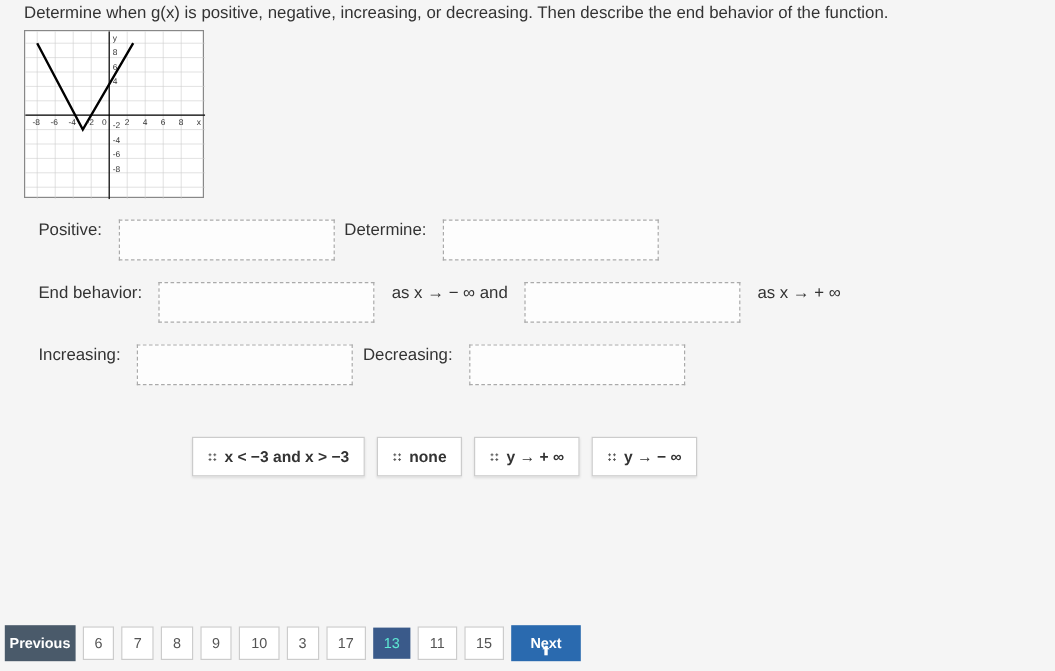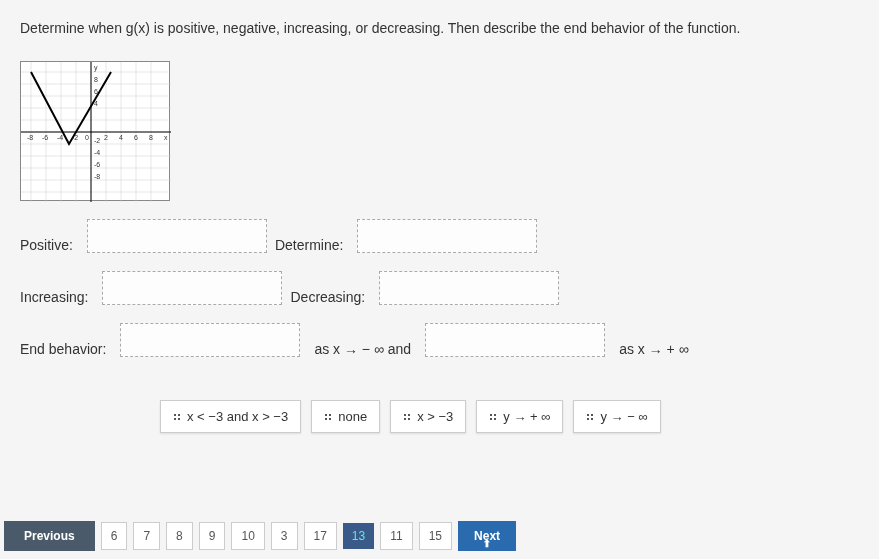--- a/index.html
+++ b/index.html
@@ -5,55 +5,56 @@
     * { margin: 0; padding: 0; box-sizing: border-box; }
     body {
       font-family: Arial, sans-serif;
       background: #f5f5f5;
       width: 879px;
       height: 559px;
       position: relative;
       color: #333;
     }
     .prompt {
-      padding: 20px 20px;
+      padding: 2px 20px;
       font-size: 14px;
       color: #333;
     }
     .graph {
       margin: 5px 20px 15px 20px;
       width: 150px;
       height: 140px;
       background: #fff;
       border: 1px solid #888;
       position: relative;
     }
     .rows { padding: 0 20px; }
     .row {
       display: flex;
-      align-items: flex-end;
-      margin: 18px 0;
+      align-items: flex-start;
+      margin: 18px 12px;
       font-size: 14px;
     }
     .row label { margin-right: 6px; }
     .dashbox {
       display: inline-block;
       border: 1px dashed #aaa;
       background: #fdfdfd;
       height: 34px;
       min-width: 180px;
       margin: 0 8px;
       vertical-align: middle;
     }
     .smalltext { margin: 0 6px; }
     .dragitems {
       display: flex;
       gap: 10px;
       padding: 25px 20px 10px 160px;
       flex-wrap: nowrap;
+      font-weight: bold;
     }
     .dragitem {
       border: 1px solid #ccc;
       background: #fff;
       padding: 8px 12px;
       font-size: 13px;
       display: flex;
       align-items: center;
       box-shadow: 0 1px 2px rgba(0,0,0,0.1);
       white-space: nowrap;
@@ -81,21 +82,21 @@
       color: #555;
       font-size: 12px;
       padding: 6px 9px;
       min-width: 24px;
       text-align: center;
     }
     .navbtn.prev {
       background: #4a5a6a;
       color: #fff;
       border: none;
-      padding: 8px 20px;
+      padding: 8px 4px;
       font-weight: bold;
     }
     .navbtn.active {
       background: #3a5a8a;
       color: #5eead4;
       border: none;
     }
     .navbtn.next {
       background: #2a6aaf;
       color: #fff;
@@ -167,47 +168,43 @@
 
 <div class="rows">
   <div class="row">
     <label>Positive:</label>
     <span class="dashbox"></span>
     <label>Determine:</label>
     <span class="dashbox"></span>
   </div>
 
   <div class="row">
+    <label>End behavior:</label>
+    <span class="dashbox"></span>
+    <span class="smalltext">as x → − ∞ and</span>
+    <span class="dashbox"></span>
+    <span class="smalltext">as x → + ∞</span>
+  </div>
+
+  <div class="row">
     <label>Increasing:</label>
     <span class="dashbox"></span>
     <label>Decreasing:</label>
     <span class="dashbox"></span>
   </div>
-
-  <div class="row">
-    <label>End behavior:</label>
-    <span class="dashbox"></span>
-    <span class="smalltext">as x → − ∞ and</span>
-    <span class="dashbox"></span>
-    <span class="smalltext">as x → + ∞</span>
-  </div>
 </div>
 
 <div class="dragitems">
   <div class="dragitem">
       <span class="dotgrid"></span>
       <span>x &lt; −3 and x &gt; −3</span>
     </div>
   <div class="dragitem">
       <span class="dotgrid"></span>
       <span>none</span>
-    </div>
-  <div class="dragitem">
-      <span class="dotgrid"></span>
-      <span>x &gt; −3</span>
     </div>
   <div class="dragitem">
       <span class="dotgrid"></span>
       <span>y → + ∞</span>
     </div>
   <div class="dragitem">
       <span class="dotgrid"></span>
       <span>y → − ∞</span>
     </div>
 </div>

